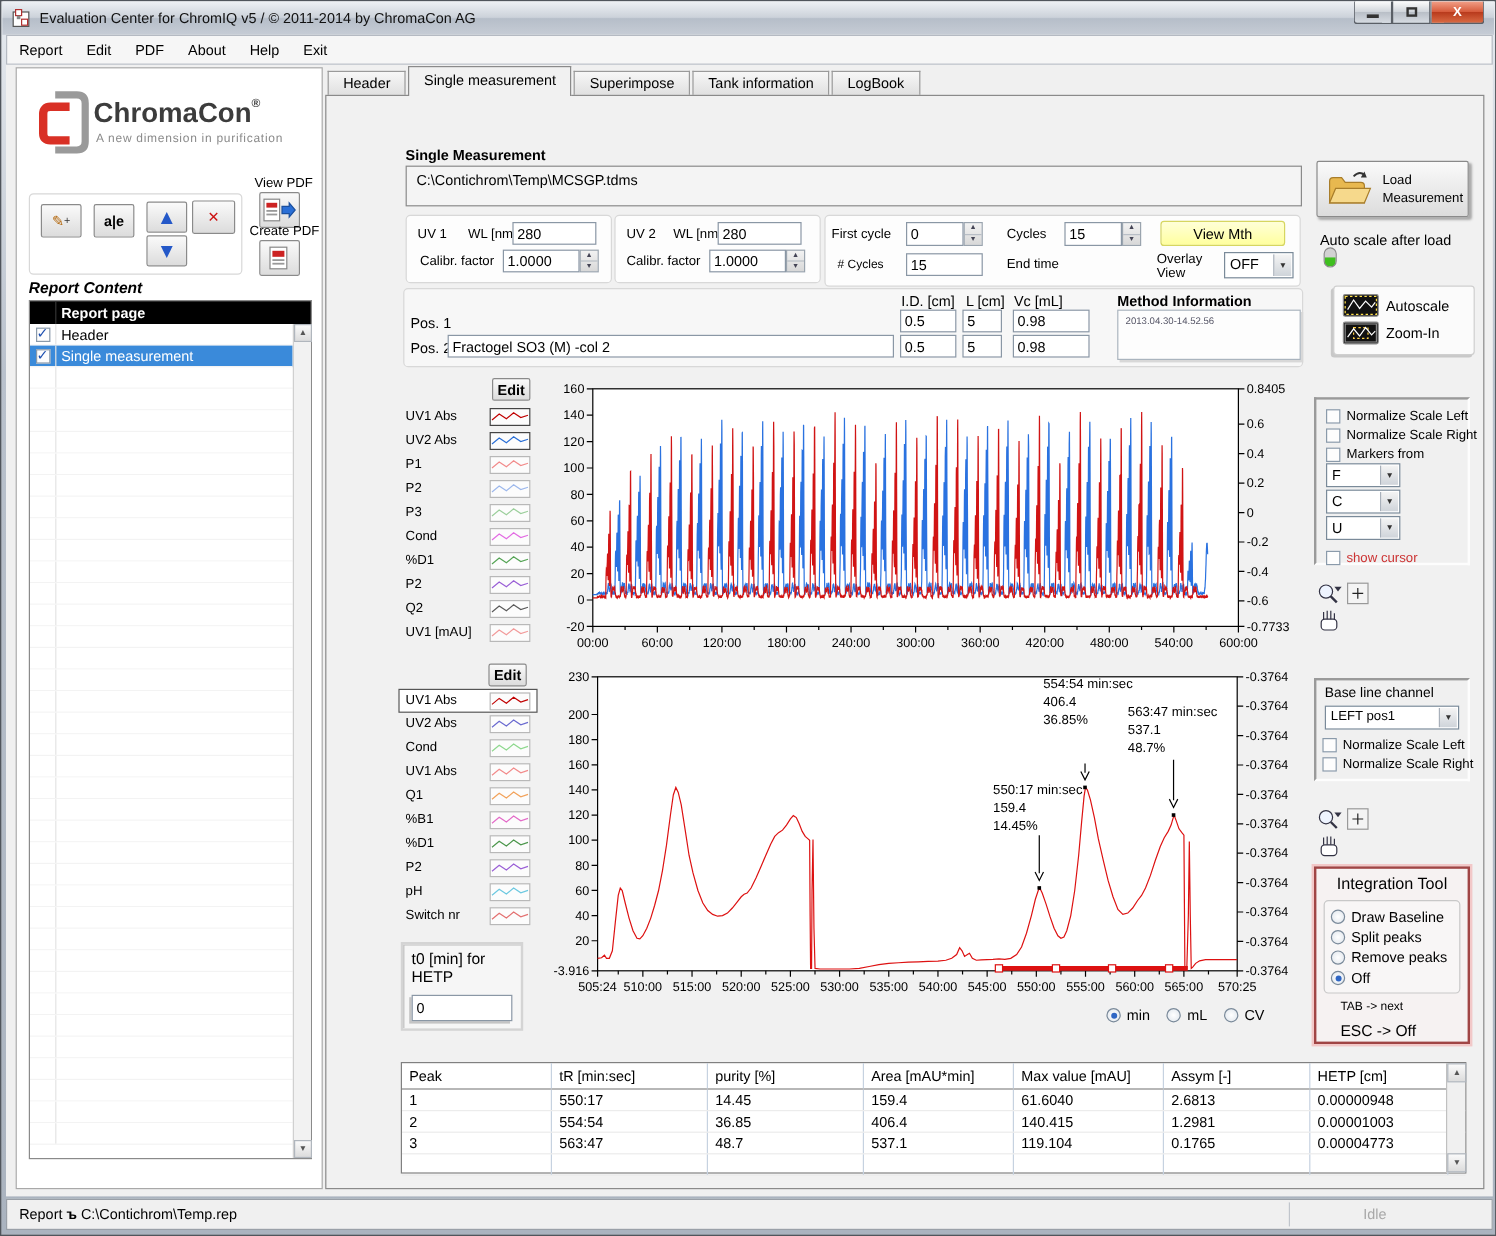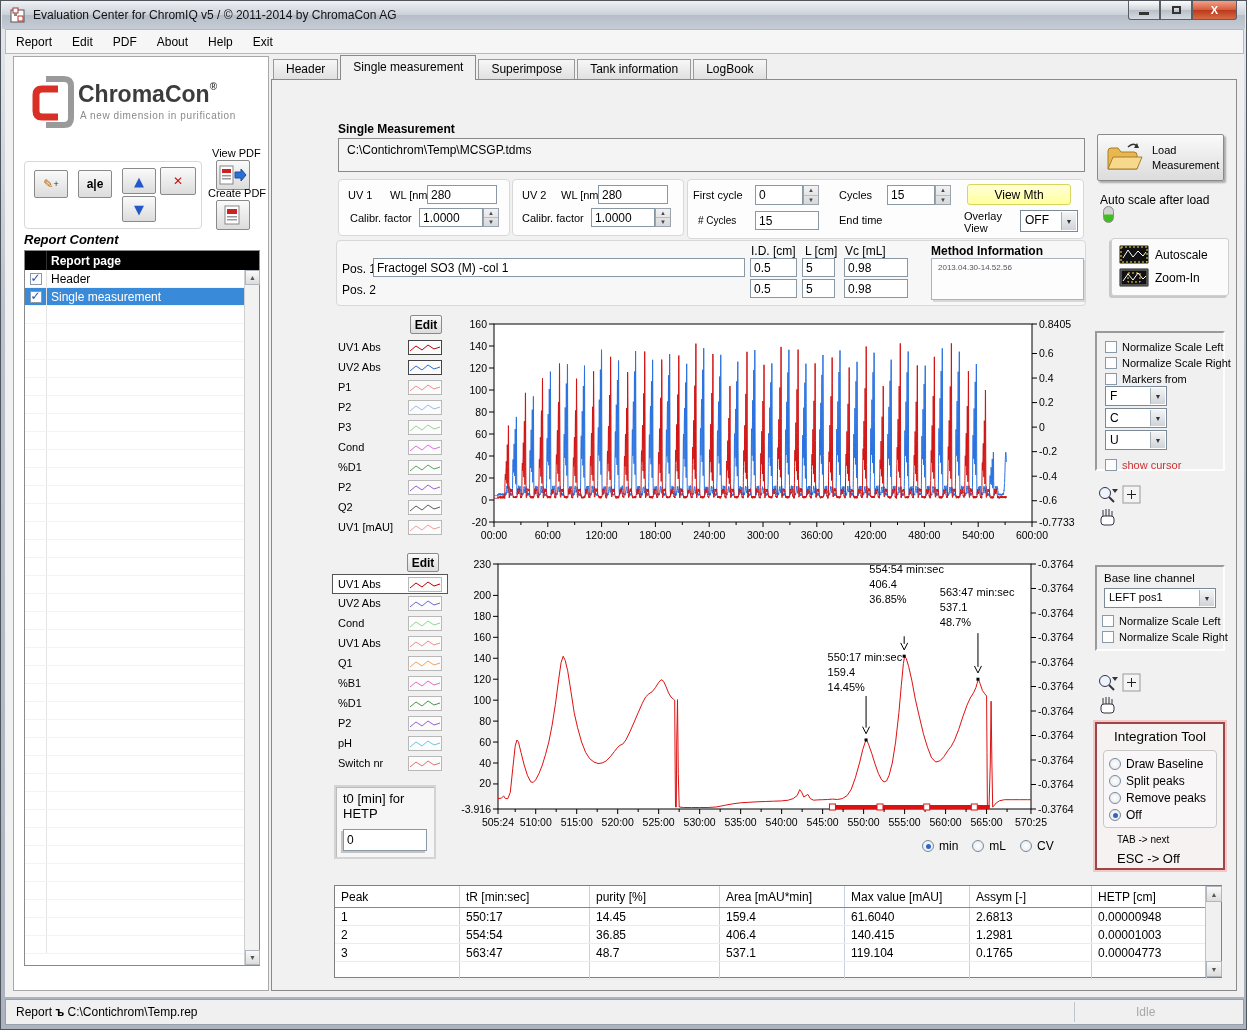--- a/index.html
+++ b/index.html
@@ -372,25 +372,25 @@
   <div class="dd" style="left:1019px;top:209px;width:58px;height:22px;">
     <div class="v">OFF</div>
     <div class="b">▼</div>
   </div>
 
   <div class="gbox" style="left:335px;top:239px;width:750px;height:66px;background:#f7f7f7;"></div>
   <div class="lbl" style="left:750px;top:243px;">I.D. [cm]</div>
   <div class="lbl" style="left:804px;top:243px;">L [cm]</div>
   <div class="lbl" style="left:844px;top:243px;">Vc [mL]</div>
   <div class="lbl" style="left:341px;top:261px;">Pos. 1</div>
-  <input class="inp" style="left: 372px; top: 257px; width: 372px; height: 19px;" value="Fractogel SO3 (M) -col 1">
   <input class="inp" style="left: 749px; top: 257px; width: 47px; height: 19px;" value="0.5">
   <input class="inp" style="left: 801px; top: 257px; width: 33px; height: 19px;" value="5">
   <input class="inp" style="left: 843px; top: 257px; width: 64px; height: 19px;" value="0.98">
   <div class="lbl" style="left:341px;top:282px;">Pos. 2</div>
+  <input class="inp" style="left: 372px; top: 278px; width: 372px; height: 19px;" value="Fractogel SO3 (M) -col 2">
   <input class="inp" style="left: 749px; top: 278px; width: 47px; height: 19px;" value="0.5">
   <input class="inp" style="left: 801px; top: 278px; width: 33px; height: 19px;" value="5">
   <input class="inp" style="left: 843px; top: 278px; width: 64px; height: 19px;" value="0.98">
   <div class="lbl lbl-b" style="left:930px;top:243px;">Method Information</div>
   <div style="position:absolute;left:930px;top:257px;width:153px;height:42px;background:#fdfdfd;border:1px solid #aab4be;box-shadow:2px 2px 0 #d8d8d8;">
     <div style="font-size:8px;color:#556;padding:4px 6px;">2013.04.30-14.52.56</div>
   </div>
 
   <div class="btn3d" style="left:1096px;top:133px;width:127px;height:47px;justify-content:flex-start;box-shadow:2px 2px 2px #aaa;">
     <svg width="40" height="32" style="margin-left:6px;">

